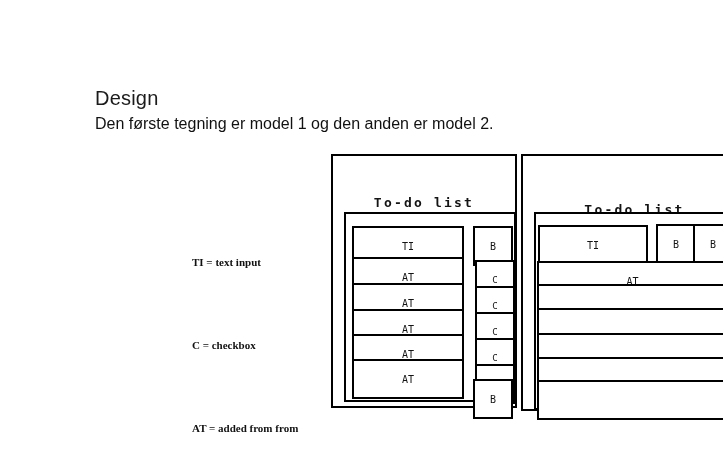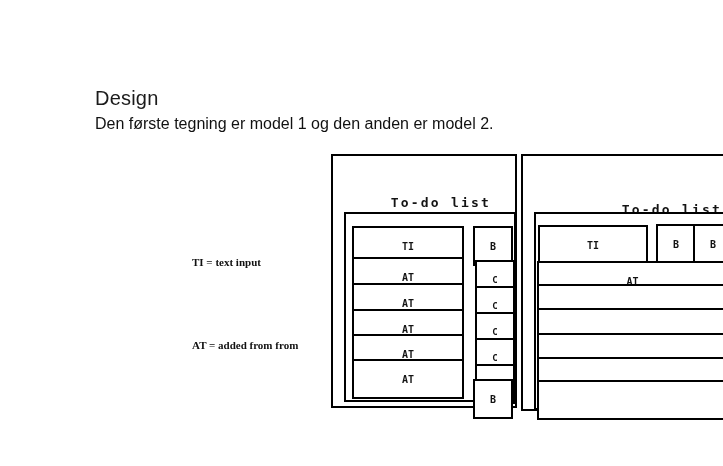--- a/index.html
+++ b/index.html
@@ -27,50 +27,51 @@
     white-space: pre;
   }
 
   .frame {
     position: absolute; border: 2px solid #000000; background: #ffffff;
   }
   .frame1 { left: 271px; top: 94px; width: 186px; height: 254px; }
   .frame2 { left: 461px; top: 94px; width: 227px; height: 257px; }
 
   .frame-title {
-    position: absolute; left: 0; right: 0; text-align: right;
+    position: absolute; left: 0; right: 0; text-align: center;
     font-family: "DejaVu Sans Mono", monospace;
     font-weight: 700; font-size: 13px; letter-spacing: 2.2px; color: #141414;
     white-space: nowrap;
   }
   .frame1 .frame-title { top: 15px; }
   .frame2 .frame-title { top: 22px; }
 
   .inner { position: absolute; border: 2px solid #000000; background: #ffffff; }
   .inner1 { left: 5px; top: 50px; width: 172px; height: 190px; }
   .inner2 { left: 5px; top: 50px; width: 216px; height: 198px; }
 
   .wf-box {
     position: absolute; border: 2px solid #000000; background: #ffffff;
     display: flex; align-items: center; justify-content: center;
     font-family: "DejaVu Sans Mono", monospace;
-    font-weight: 700; font-size: 10px; color: #141414;
+    font-weight: 400; font-size: 10px; color: #141414;
   }
   .wf-check { font-size: 9px; }
 </style>
 </head>
 <body>
 
 <div class="stage">
 
   <div class="doc-heading">Design</div>
   <div class="doc-subtitle">Den første tegning er model 1 og den anden er model 2.</div>
 
   <div class="legend">
     <div>TI = text input</div>
+    <div>C = checkbox</div>
     <div>AT = added from from</div>
   </div>
 
   <div class="frame frame1">
     <div class="frame-title">To-do list</div>
     <div class="inner inner1"></div>
 
     <div class="wf-box" style="left:13px; top:64px; width:112px; height:21px;">TI</div>
     <div class="wf-box" style="left:134px; top:64px; width:36px; height:23px;">B</div>
 

